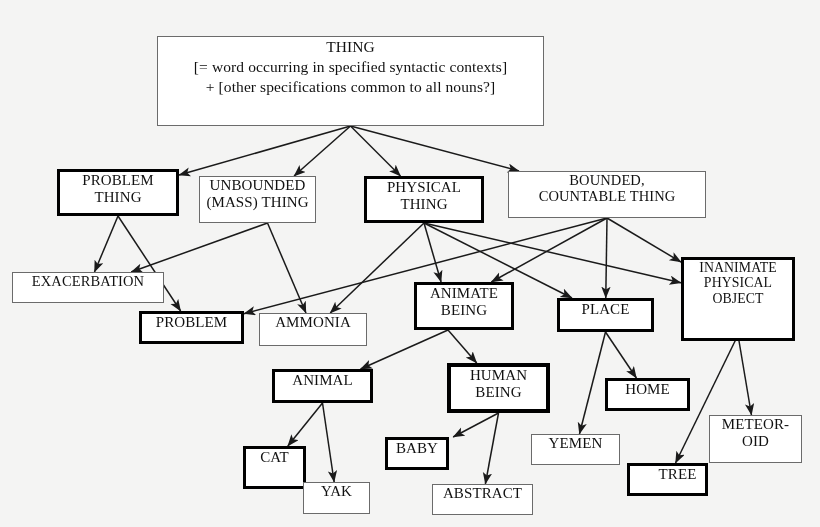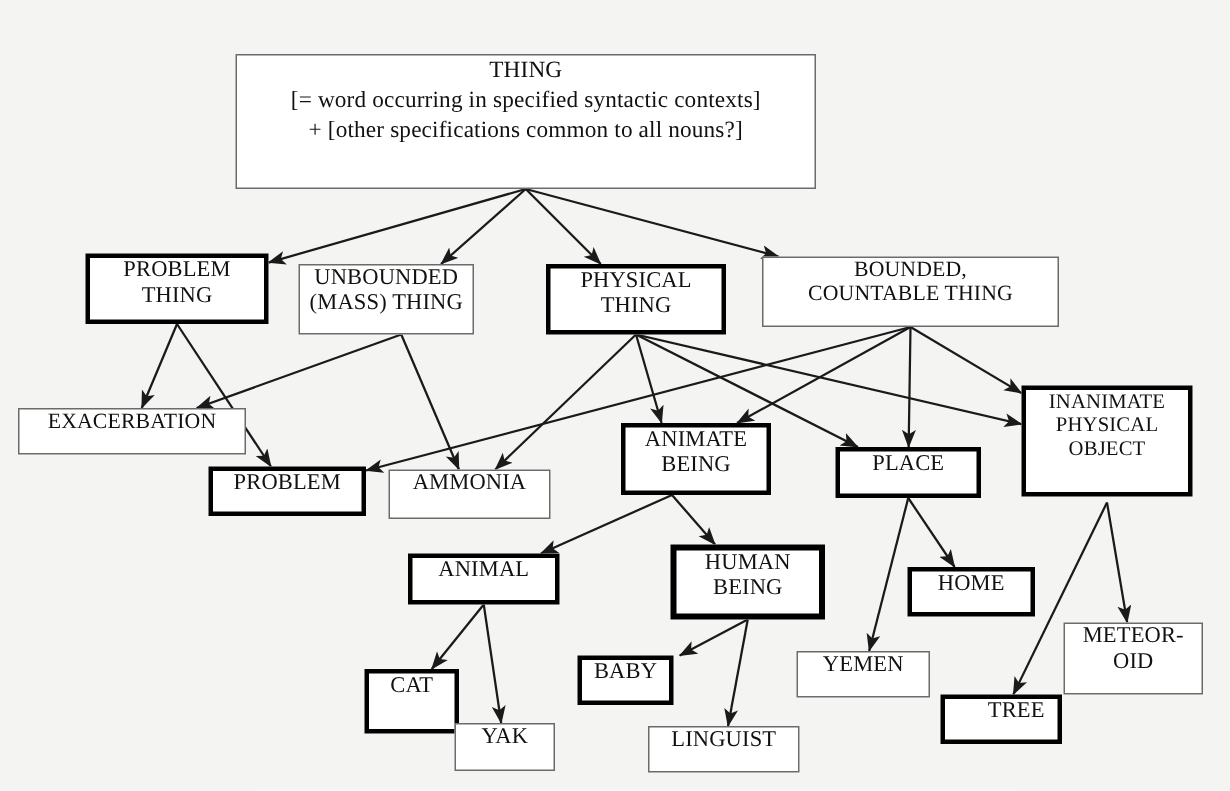--- a/index.html
+++ b/index.html
@@ -130,21 +130,21 @@
       <div class="node thin fs15" style="left: 259px; top: 313px; width: 108px; height: 33px;">
         <span class="lbl">AMMONIA</span>
       </div>
       <div class="node bold fs15" style="left: 386px; top: 282px; width: 100px; height: 48px; margin-left: 28px;">
         <span class="lbl">ANIMATE
 BEING</span>
       </div>
       <div class="node bold fs15" style="left: 557px; top: 298px; width: 97px; height: 34px;">
         <span class="lbl">PLACE</span>
       </div>
-      <div class="node bold fs135" style="left: 681px; top: 257px; width: 114px; height: 74px;">
+      <div class="node bold fs135" style="left: 681px; top: 257px; width: 114px; height: 84px;">
         <span class="lbl">INANIMATE
 PHYSICAL
 OBJECT</span>
       </div>
       <div class="node bold fs15" style="left: 272px; top: 369px; width: 101px; height: 34px;">
         <span class="lbl">ANIMAL</span>
       </div>
       <div class="node xbold fs15" style="left: 447px; top: 363px; width: 103px; height: 50px;">
         <span class="lbl">HUMAN
 BEING</span>
@@ -165,16 +165,16 @@
       <div class="node bold fs15" style="left: 243px; top: 446px; width: 63px; height: 43px;">
         <span class="lbl">CAT</span>
       </div>
       <div class="node thin fs15" style="left: 303px; top: 482px; width: 67px; height: 32px;">
         <span class="lbl">YAK</span>
       </div>
       <div class="node bold fs15" style="left: 385px; top: 437px; width: 64px; height: 33px;">
         <span class="lbl">BABY</span>
       </div>
       <div class="node thin fs15" style="left: 432px; top: 484px; width: 101px; height: 31px;">
-        <span class="lbl">LINGUIST</span>
+        <span class="lbl">ABSTRACT</span>
       </div>
     </div>
 </div>
 
 </body></html>

